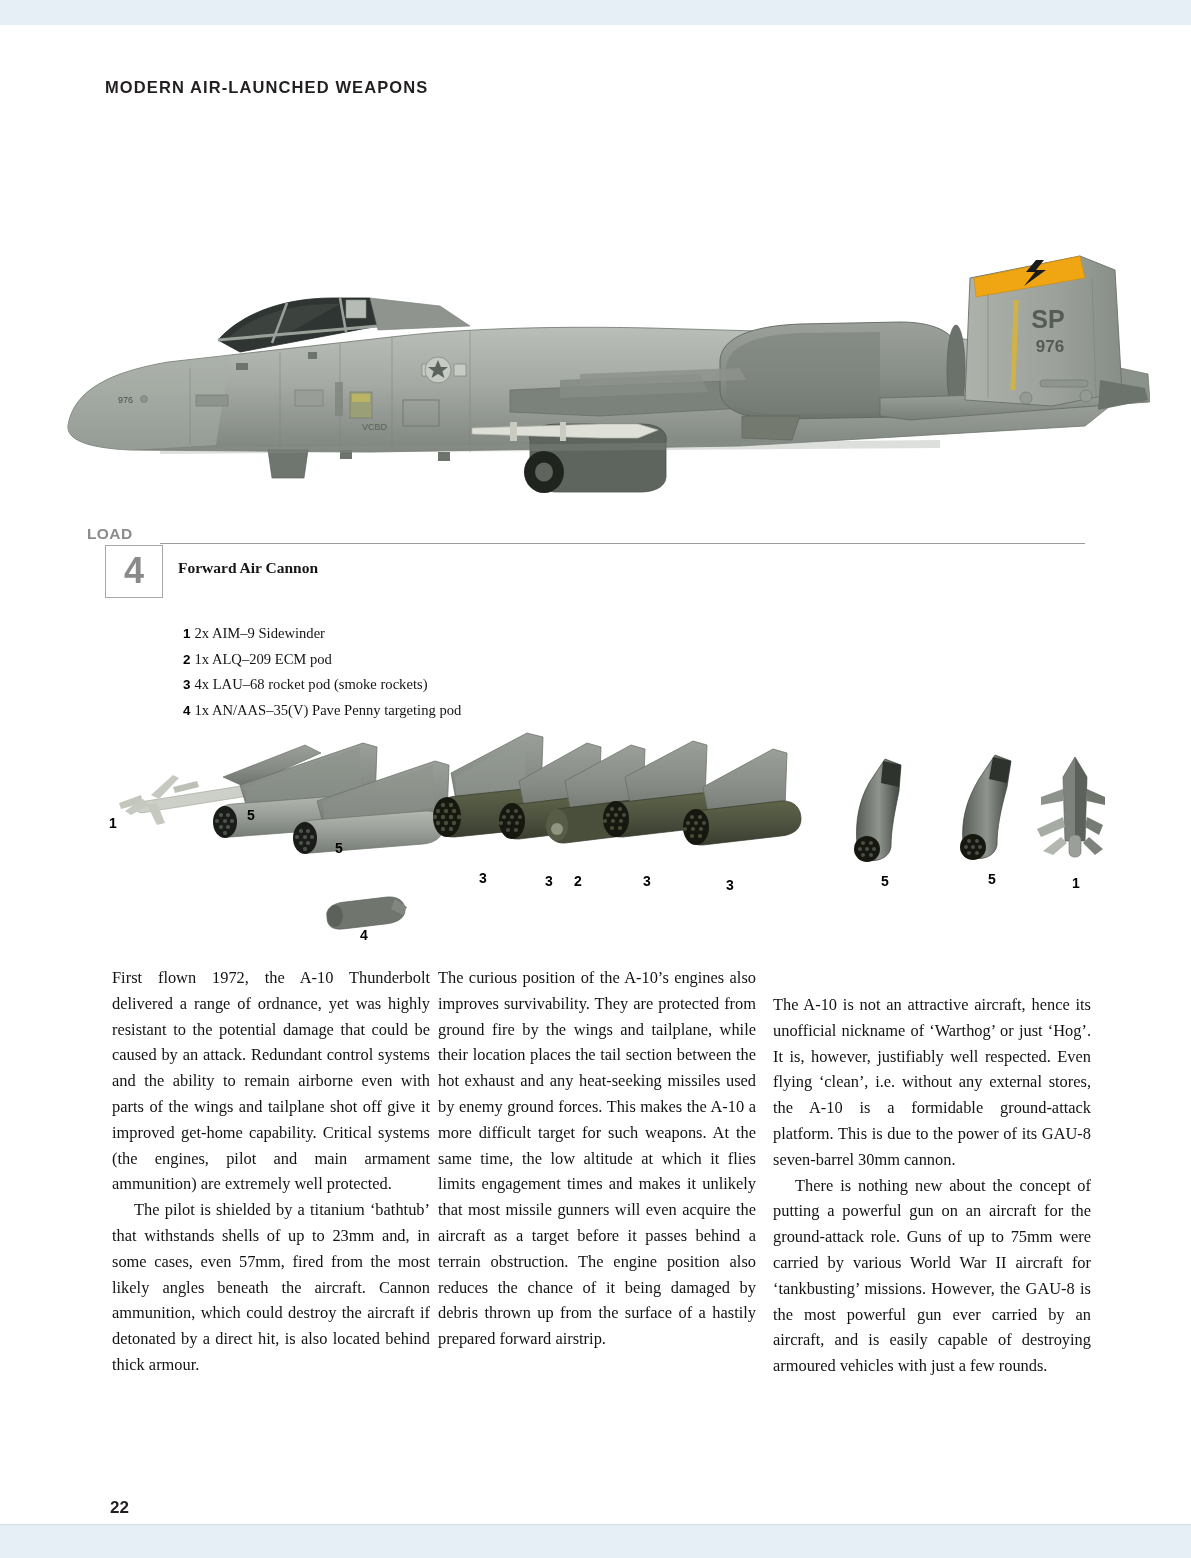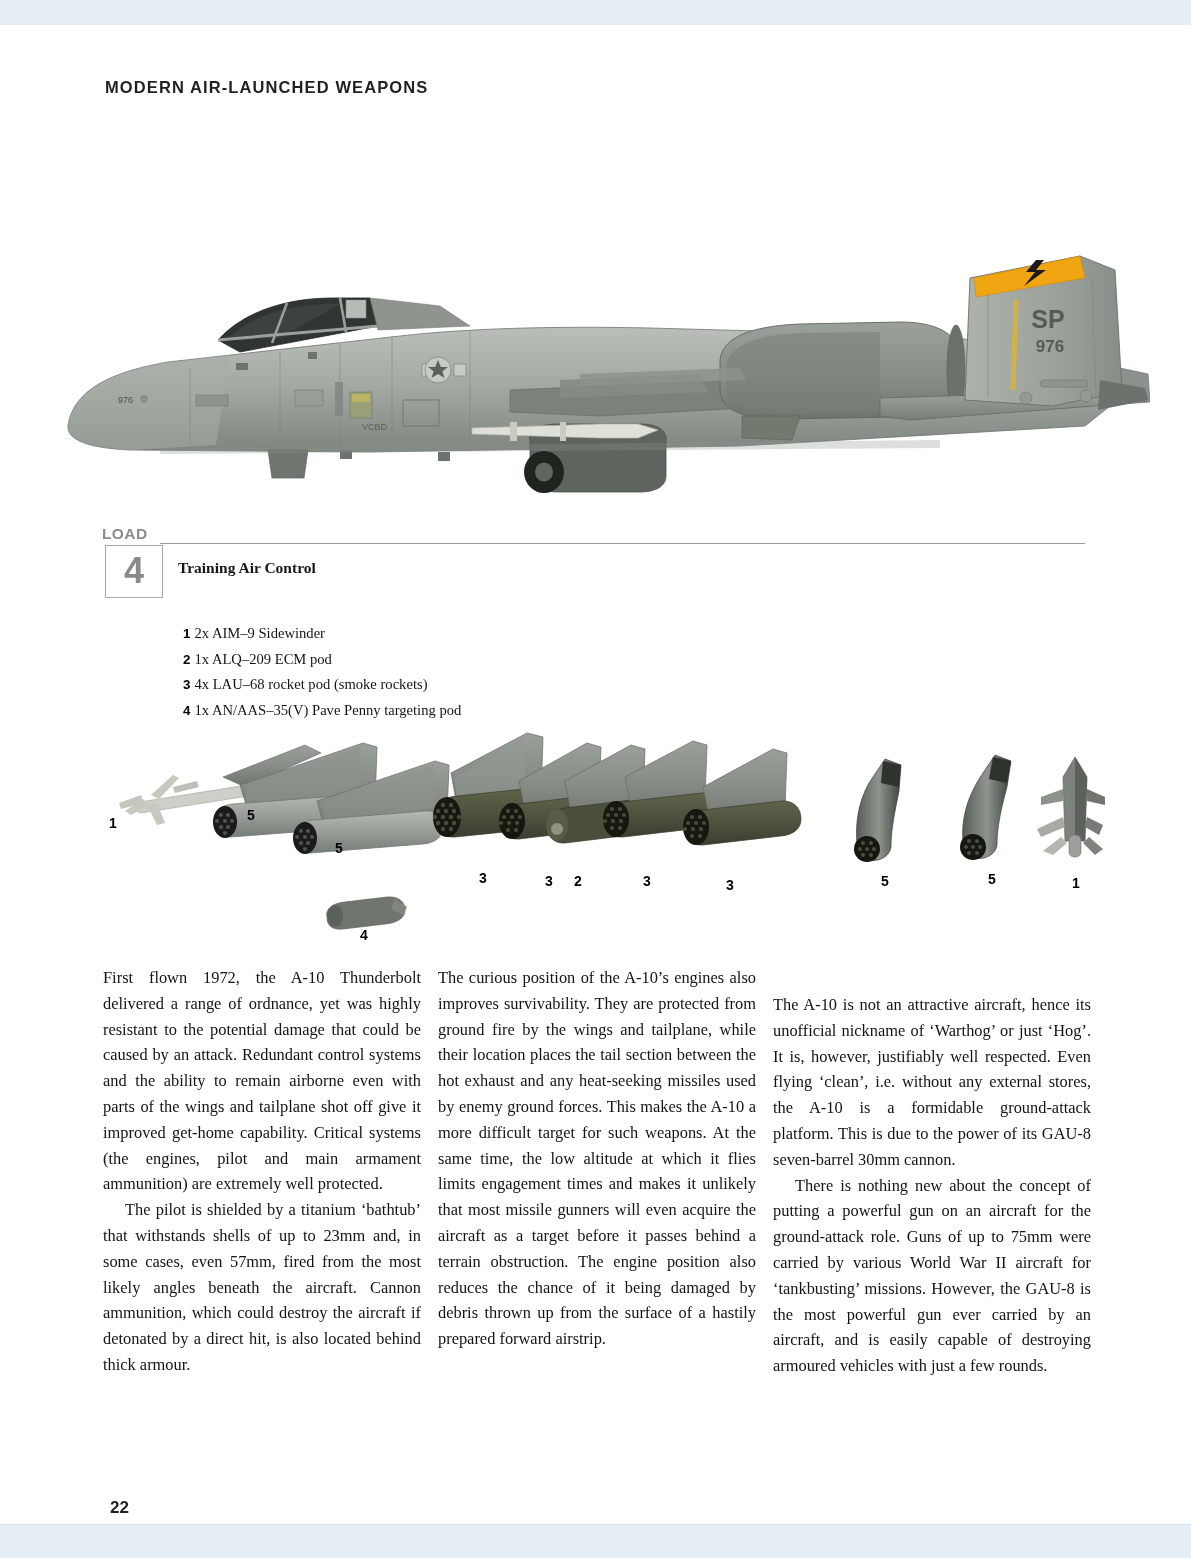--- a/index.html
+++ b/index.html
@@ -34,21 +34,21 @@
     font-style:italic;font-weight:bold;font-size:13.6px;line-height:18px;
     color:#1a1a1a;
   }
 
   
   .plane{position:absolute;left:40px;top:215px;width:1110px;height:270px;}
   .plane svg{display:block;}
 
   
   .loadlabel{
-    position:absolute;left:102px;top:500px;
+    position:absolute;left:87px;top:500px;
     font-family:"Liberation Sans", sans-serif;
     font-weight:bold;font-size:15.5px;letter-spacing:0.4px;
     color:#8c8c8c;
   }
   .loadrule{position:absolute;left:160px;top:518px;width:925px;height:1px;background:#9a9a9a;}
   .loadbox{
     position:absolute;left:105px;top:520px;width:58px;height:53px;
     border:1px solid #a8a8a8;
     box-sizing:border-box;
   }
@@ -76,21 +76,21 @@
   .weapons{position:absolute;left:95px;top:700px;width:1010px;height:230px;}
   .wlabel{
     position:absolute;
     font-family:"Liberation Sans", sans-serif;
     font-weight:bold;font-size:14px;color:#000;
   }
 
   
   .cols{position:absolute;left:103px;top:940px;width:995px;height:500px;}
   .col{position:absolute;top:0;width:318px;}
-  .c1{left:0;} .c2{left:335px;} .c3{left:670px;margin-top:27px;}
+  .c1{left:9px;} .c2{left:335px;} .c3{left:670px;margin-top:27px;}
   .col p{
     margin:0;
     font-family:"Liberation Serif", serif;
     font-size:16.4px;line-height:25.8px;
     text-align:justify;
     color:#131313;
     hyphens:none;
   }
   .col p.ind{text-indent:22px;}
 
@@ -234,21 +234,21 @@
 
       <path d="M120,208 L900,200 L900,208 L120,214 Z" fill="#8f958f" opacity="0.3"></path>
     </svg>
   </div>
 
   <div class="loadlabel">LOAD</div>
   <div class="loadrule"></div>
   <div class="loadbox">
     <span>4</span>
   </div>
-  <div class="loadtitle">Training Air Control</div>
+  <div class="loadtitle">Forward Air Cannon</div>
 
   <div class="ordlist">
     <div class="ordrow">
       <span class="ordnum">1</span><span class="ordtxt">2x AIM–9 Sidewinder</span>
     </div>
     <div class="ordrow">
       <span class="ordnum">2</span><span class="ordtxt">1x ALQ–209 ECM pod</span>
     </div>
     <div class="ordrow">
       <span class="ordnum">3</span><span class="ordtxt">4x LAU–68 rocket pod (smoke rockets)</span>

